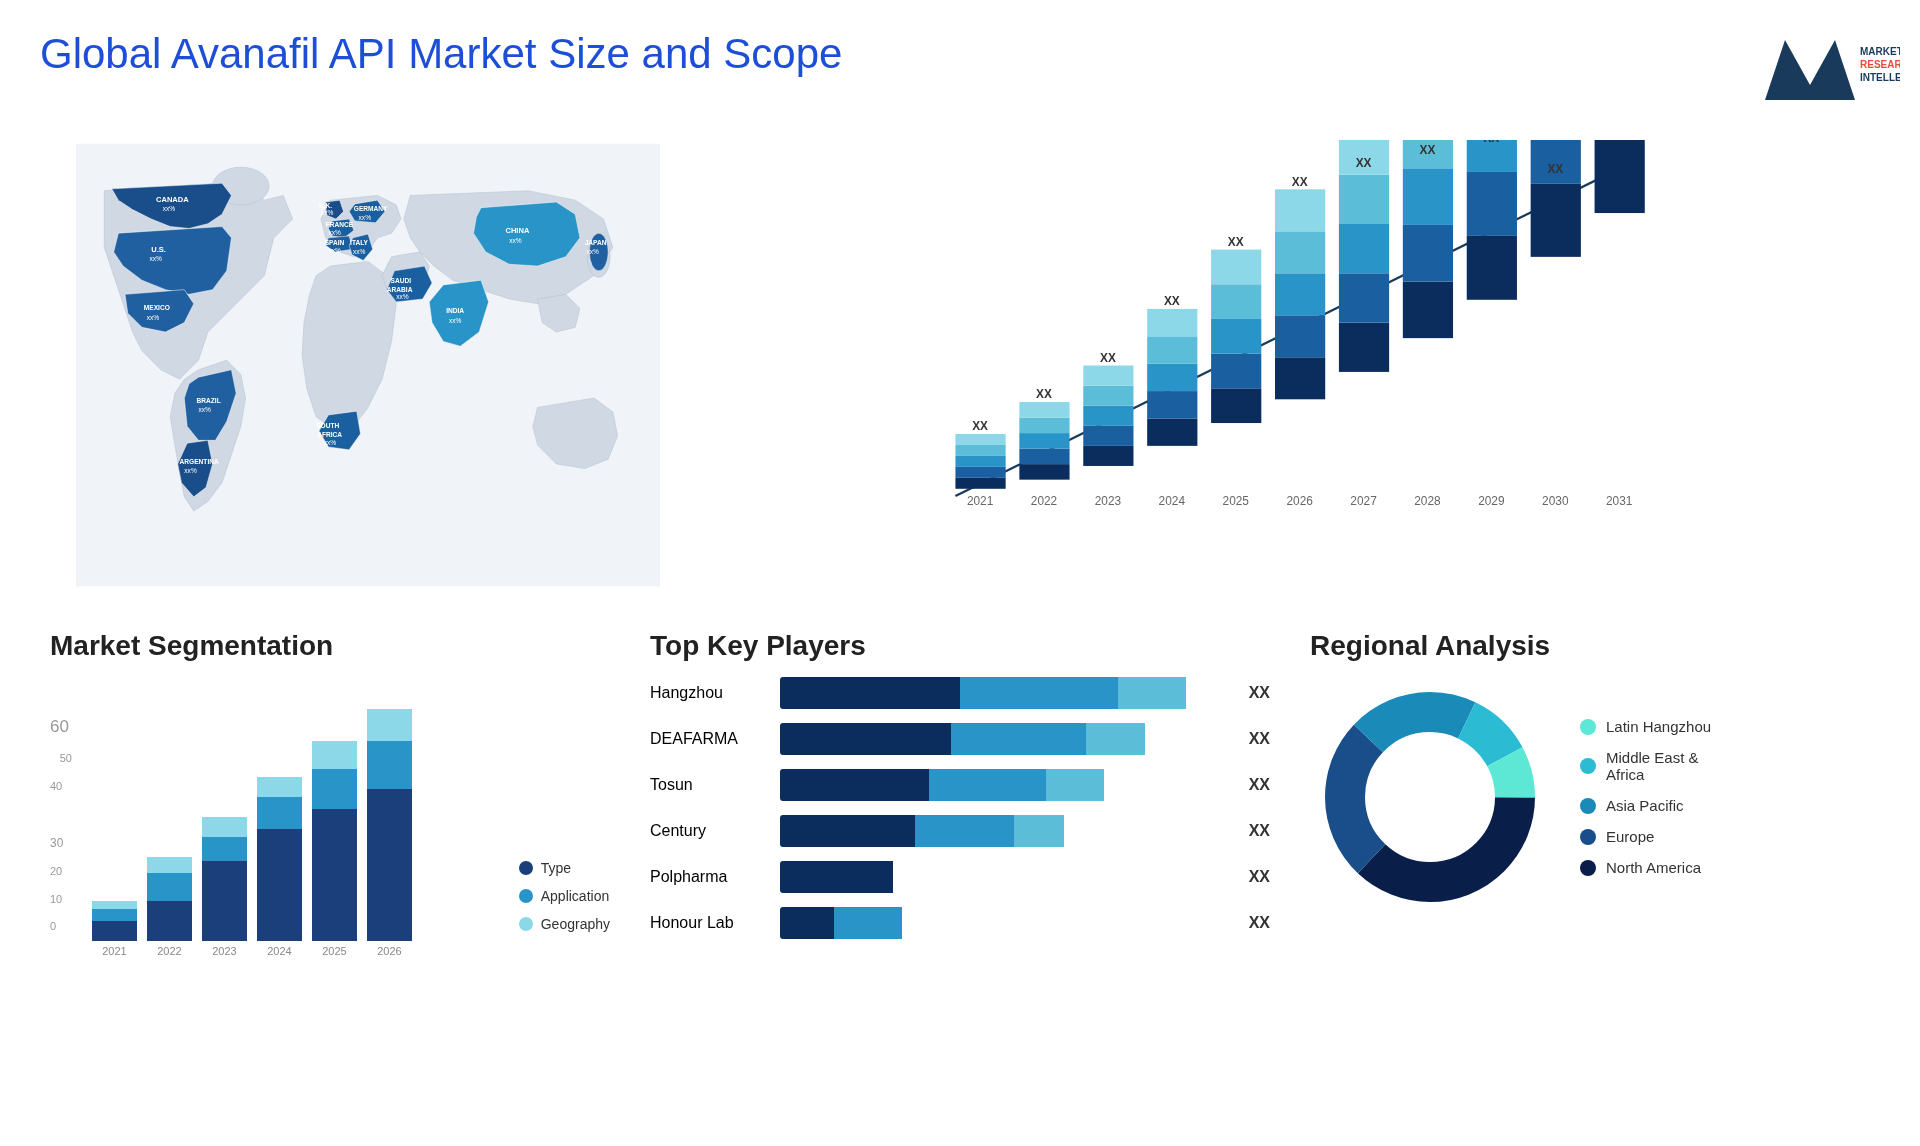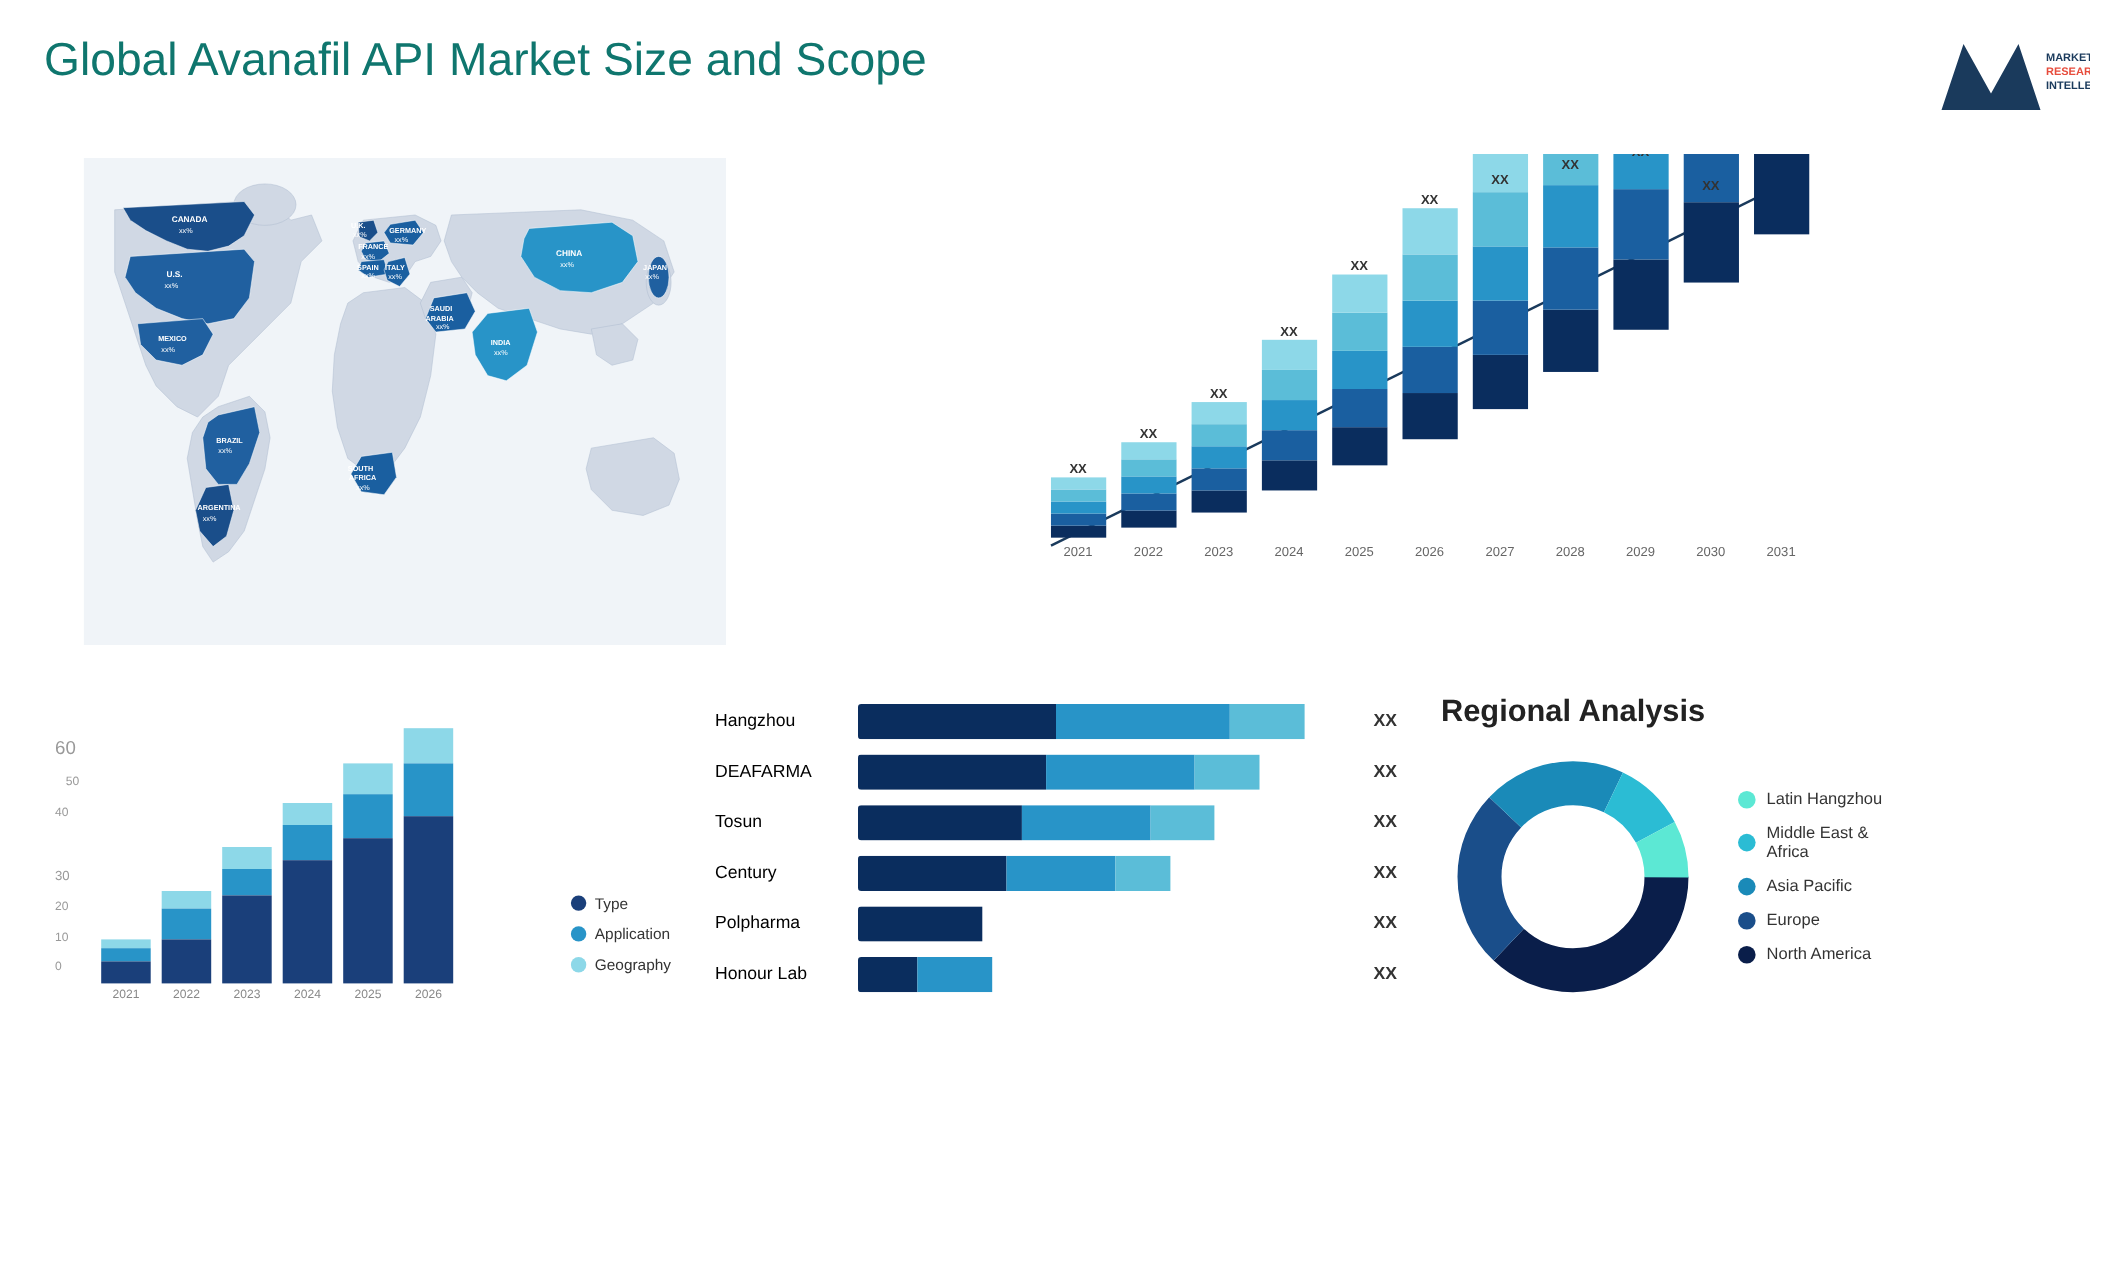--- a/index.html
+++ b/index.html
@@ -21,21 +21,21 @@
     
     .header {
       display: flex;
       justify-content: space-between;
       align-items: flex-start;
       margin-bottom: 20px;
     }
     .page-title {
       font-size: 42px;
       font-weight: 400;
-      color: #0f766e;
+      color: #1d4ed8;
     }
     .logo-area {
       display: flex;
       align-items: center;
       gap: 10px;
     }
     .logo-box {
       width: 120px;
       height: 80px;
       position: relative;
@@ -405,20 +405,21 @@
           <rect x="760" y="-190" width="55" height="90" fill="#2894c8"></rect>
           <text x="787" y="-15" text-anchor="middle" font-size="13" font-weight="600" fill="#333">XX</text>
           <text x="787" y="400" text-anchor="middle" font-size="13" fill="#666">2031</text>
         </svg>
       </div>
     </div>
 
     <div class="bottom-section">
 
       <div class="segmentation-section">
+        <h2 class="section-title">Market Segmentation</h2>
         <div style="display:flex; gap:20px; align-items:flex-end; height:280px;">
 
           <div style="display:flex; flex-direction:column-reverse; justify-content:space-between; height:240px; padding-bottom:25px; width:22px; flex-shrink:0;">
             <span style="font-size:11px;color:#999;">0</span>
             <span style="font-size:11px;color:#999;">10</span>
             <span style="font-size:11px;color:#999;">20</span>
             <span style="font-size:12px;color:#999;margin-top:29px;">30</span>
             <span style="font-size:11px;color:#999;">40</span>
             <span style="font-size:11px;color:#999;text-align:right;">50</span>
             <span style="font-size:17px;color:#999;">60</span>
@@ -492,20 +493,21 @@
             </div>
             <div class="legend-item">
               <div class="legend-dot" style="background:#8dd8e8;"></div>
               <span>Geography</span>
             </div>
           </div>
         </div>
       </div>
 
       <div class="key-players-section">
+        <h2 class="section-title">Top Key Players</h2>
         <div class="players-list">
 
           <div class="player-row">
             <span class="player-name">Hangzhou</span>
             <div class="player-bar-container">
               <div class="player-bar-seg" style="width:40%;background:#0a2d5e;"></div>
               <div class="player-bar-seg" style="width:35%;background:#2894c8;"></div>
               <div class="player-bar-seg" style="width:15%;background:#5bbdd8;"></div>
             </div>
             <span class="player-xx">XX</span>

